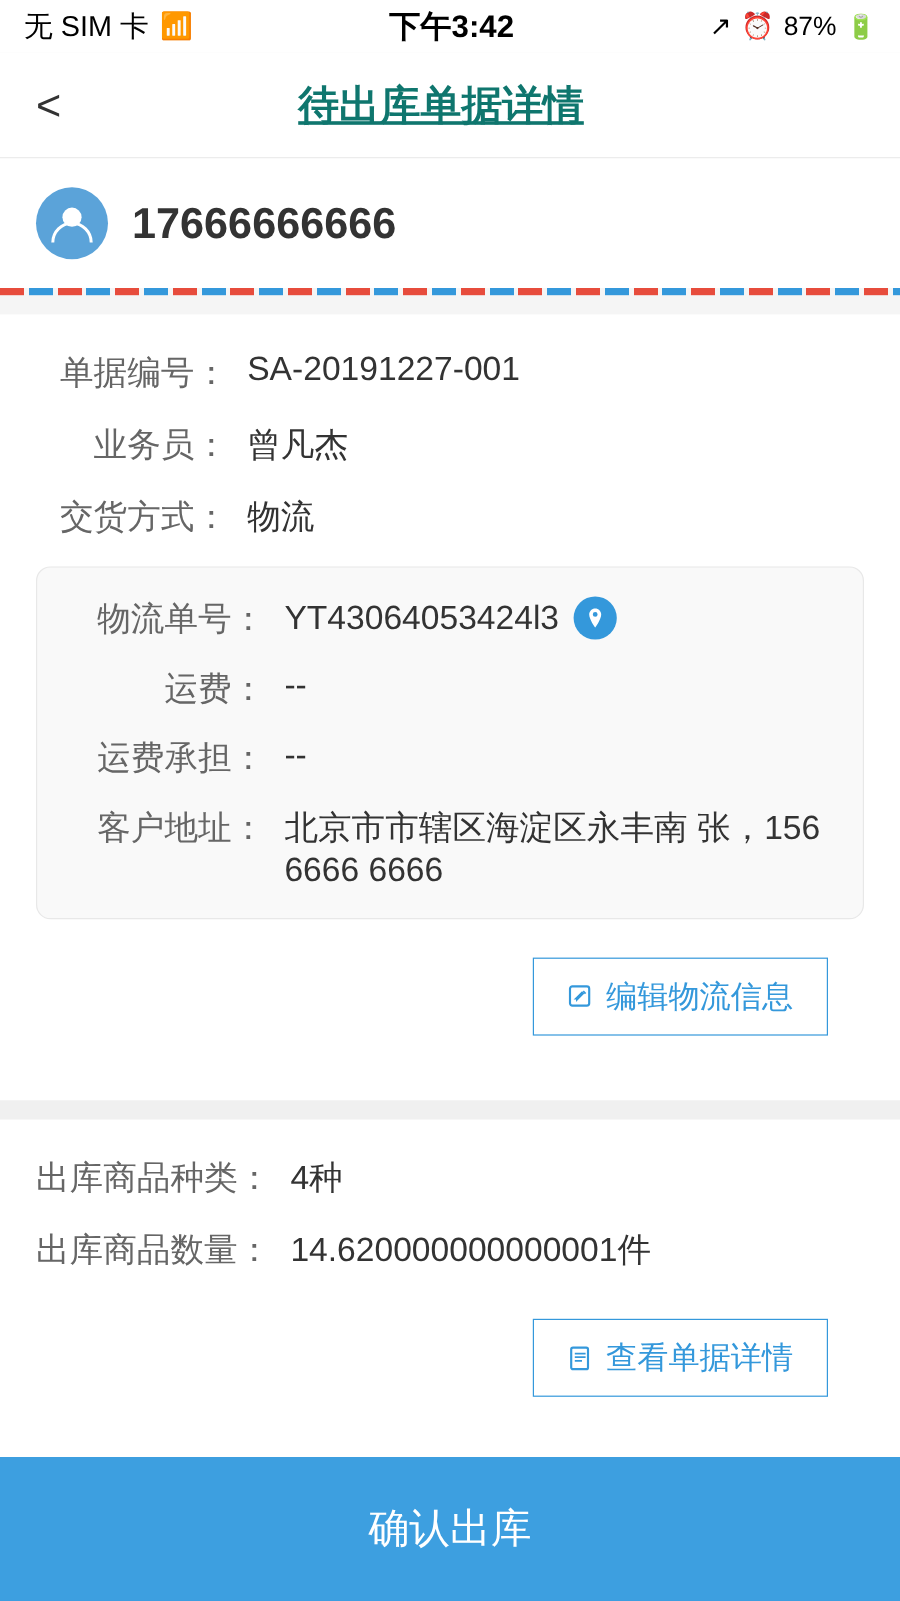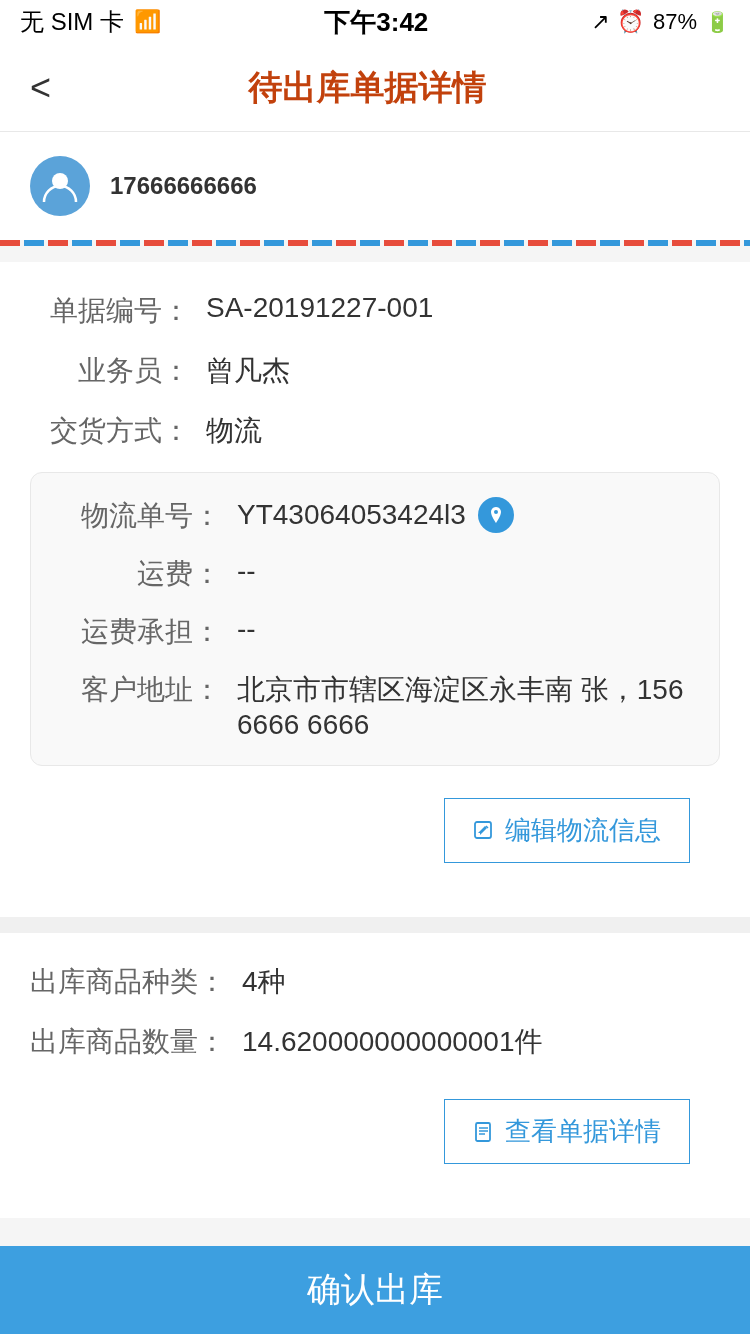--- a/index.html
+++ b/index.html
@@ -41,22 +41,23 @@
       font-size: 36px;
       color: #333;
       cursor: pointer;
       margin-right: 20px;
     }
     .nav-title {
       flex: 1;
       text-align: center;
       font-size: 34px;
       font-weight: 600;
-      color: #c2410c;
+      color: #0f766e;
       margin-right: 56px;
+      text-decoration: underline;
     }
 
     
     .dashed-separator {
       height: 6px;
       background: repeating-linear-gradient(
         90deg,
         #e74c3c 0px, #e74c3c 20px,
         transparent 20px, transparent 24px,
         #3498db 24px, #3498db 44px,
@@ -77,21 +78,21 @@
       height: 60px;
       background: #5ba3d9;
       border-radius: 50%;
       display: flex;
       align-items: center;
       justify-content: center;
       flex-shrink: 0;
     }
     .customer-avatar svg { width: 40px; height: 40px; }
     .customer-phone {
-      font-size: 24px;
+      font-size: 36px;
       font-weight: 600;
       color: #333;
     }
 
     
     .info-section {
       background: #fff;
       margin-top: 16px;
       padding: 30px;
     }
@@ -199,21 +200,21 @@
       min-height: 100px;
     }
 
     
     .confirm-btn-bar {
       position: fixed;
       bottom: 0;
       left: 0;
       width: 750px;
       background: #3d9fe0;
-      height: 88px;
+      height: 120px;
       display: flex;
       align-items: center;
       justify-content: center;
       cursor: pointer;
     }
     .confirm-btn-text {
       color: #fff;
       font-size: 34px;
       font-weight: 500;
     }

